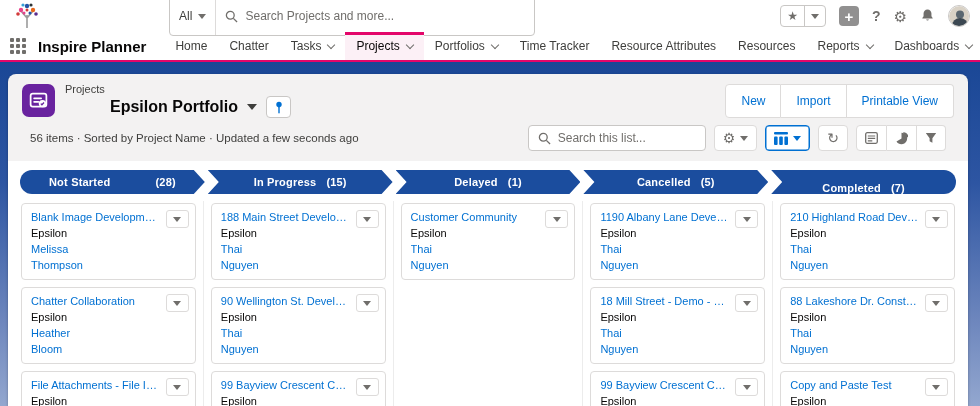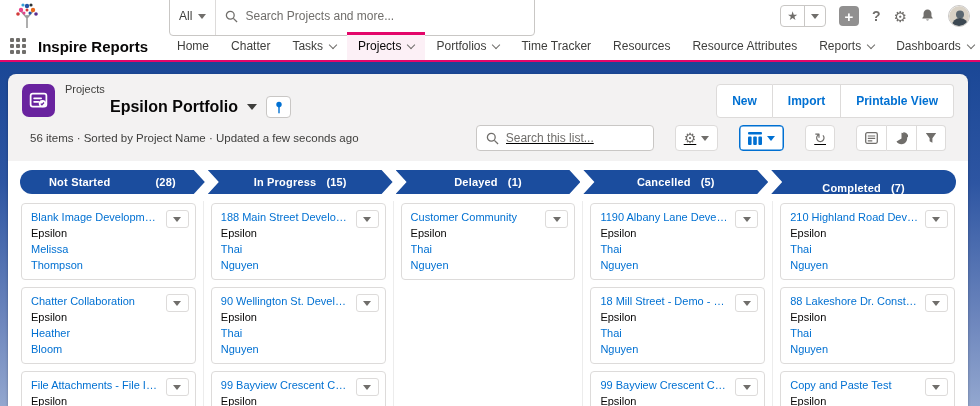--- a/index.html
+++ b/index.html
@@ -56,29 +56,29 @@
   .title-block { margin-left:10px; }
   .obj-label { font-size:11px; color:#3e3e3c; }
   .title-line { display:flex; align-items:center; gap:9px; margin-top:1px; }
   .page-title { font-size:16px; font-weight:700; color:#080707; cursor:pointer;margin-left:45px; }
   .title-caret { width:0;height:0;border-left:5px solid transparent;border-right:5px solid transparent;
                  border-top:6px solid #3e3e3c; cursor:pointer; }
   .pin-btn { width:25px; height:22px; border:1px solid #c9c7c5; border-radius:4px; background:#fff;
              display:flex; align-items:center; justify-content:center; cursor:pointer; }
   .hdr-actions { margin-left:auto; display:flex; }
   .btn { border:1px solid #dddbda; background:#fff; color:#0070D2; font-size:12px;
-         padding:16px 15px; height:27px; display:flex; align-items:center; cursor:pointer; white-space:nowrap;font-weight:bold; }
+         padding:16px 15px; height:27px; display:flex; align-items:center; cursor:pointer; white-space:nowrap; }
   .btn-group { display:flex; }
   .btn-group .btn+.btn { border-left:none; }
   .btn-group .btn:first-child { border-radius:4px 0 0 4px; }
   .btn-group .btn:last-child { border-radius:0 4px 4px 0; }
 
   .ch-row2 { display:flex; align-items:center; padding:5px 22px 10px; }
   .summary { font-size:11.5px; color:#3e3e3c; }
-  .controls { margin-left:auto; display:flex; align-items:flex-end; gap:21px;text-decoration:underline; }
+  .controls { margin-left:auto; display:flex; align-items:flex-end; gap:8px; }
   .lsearch { width:178px; height:26px; border:1px solid #c9c7c5; border-radius:4px; background:#fff;
              display:flex; align-items:center; }
   .lsearch input { border:none; outline:none; flex:1; font-size:12px; color:#3e3e3c; min-width:0;
                    font-family:"Liberation Sans",sans-serif; background:transparent; }
   .lsearch input::placeholder { color:#706e6b; }
   .ctl-btn { height:26px; border:1px solid #dddbda; background:#fff; border-radius:4px;
              display:flex; align-items:center; justify-content:center; gap:5px; padding:0 8px;
              color:#706e6b; cursor:pointer; }
   .ctl-btn.active { border:1px solid #0070D2; box-shadow:0 0 0 .5px #0070D2 inset; }
   .icon-group { display:flex; }
@@ -178,21 +178,21 @@
     <i></i>
       <i></i>
       <i></i>
       <i></i>
       <i></i>
       <i></i>
       <i></i>
       <i></i>
       <i></i>
   </span>
-  <span class="appname">Inspire Reports</span>
+  <span class="appname">Inspire Planner</span>
   <div class="tabs">
     <span class="tab">
         <span>Home</span>
       </span>
     <span class="tab">
         <span>Chatter</span>
       </span>
     <span class="tab">
         <span>Tasks</span>
         <span class="chev"></span>
@@ -202,24 +202,24 @@
         <span class="chev"></span>
       </span>
     <span class="tab">
         <span>Portfolios</span>
         <span class="chev"></span>
       </span>
     <span class="tab">
         <span>Time Tracker</span>
       </span>
     <span class="tab">
+        <span>Resource Attributes</span>
+      </span>
+    <span class="tab">
         <span>Resources</span>
-      </span>
-    <span class="tab">
-        <span>Resource Attributes</span>
       </span>
     <span class="tab">
         <span>Reports</span>
         <span class="chev"></span>
       </span>
     <span class="tab">
         <span>Dashboards</span>
         <span class="chev"></span>
       </span>
 

